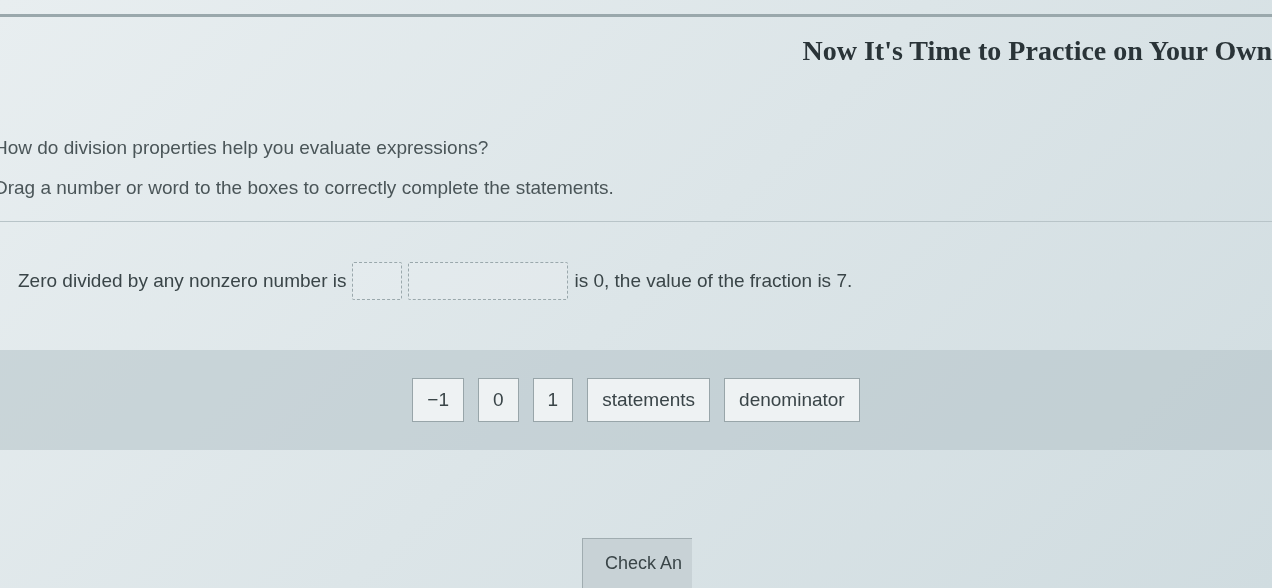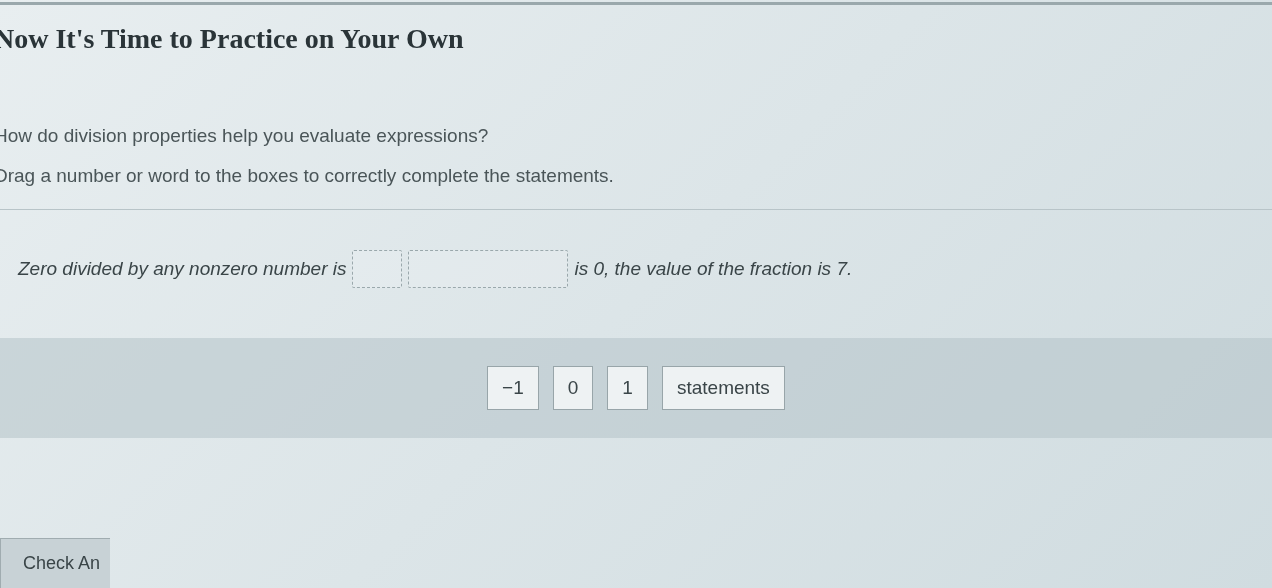--- a/index.html
+++ b/index.html
@@ -12,21 +12,22 @@
       height: 588px;
       background: linear-gradient(135deg, #e8eef0 0%, #dce5e8 50%, #d0dce0 100%);
       font-family: Arial, Helvetica, sans-serif;
       overflow: hidden;
       position: relative;
       color: #3a4548;
     }
     .header {
       padding: 8px 0 0 0;
       border-top: 3px solid #9aa8ac;
-      margin-top: 2px;
+      margin-top: 14px;
+      text-align: right;
     }
     .title {
       font-family: Georgia, 'Times New Roman', serif;
       font-size: 28px;
       font-weight: bold;
       color: #2a3438;
       padding: 10px 0 20px 0;
       margin-left: -6px;
     }
     .question {
@@ -44,21 +45,20 @@
       border-bottom: 1px solid #b8c4c8;
     }
     .statement-area {
       padding: 40px 18px 50px 18px;
       display: flex;
       align-items: center;
       flex-wrap: wrap;
       gap: 6px;
       font-size: 19px;
       color: #3a4548;
-      font-style: italic;
     }
     .drop-slot {
       display: inline-block;
       border: 1.5px dashed #9aa8ac;
       background: rgba(255,255,255,0.15);
       min-height: 38px;
       vertical-align: middle;
       border-radius: 2px;
     }
     .slot-small {
@@ -85,21 +85,21 @@
       user-select: none;
       min-width: 36px;
       text-align: center;
     }
     .footer {
       position: absolute;
       bottom: 0;
       right: 0;
       left: 0;
       display: flex;
-      justify-content: flex-start;
+      justify-content: center;
       padding: 0;
     }
     .check-btn {
       background: #c8d2d6;
       border: 1px solid #a0acb0;
       border-right: none;
       border-bottom: none;
       font-size: 18px;
       color: #3a4548;
       padding: 14px 10px 14px 22px;
@@ -122,17 +122,18 @@
   <span class="drop-slot slot-small"></span>
   <span class="drop-slot slot-large"></span>
   <span>is 0, the value of the fraction is 7.</span>
 </div>
 
 <div class="tiles-band">
   <div class="tile">−1</div>
   <div class="tile">0</div>
   <div class="tile">1</div>
   <div class="tile">statements</div>
+  <div class="tile">denominator</div>
 </div>
 
 <div class="footer">
   <button class="check-btn">Check An</button>
 </div>
 
 </body></html>

